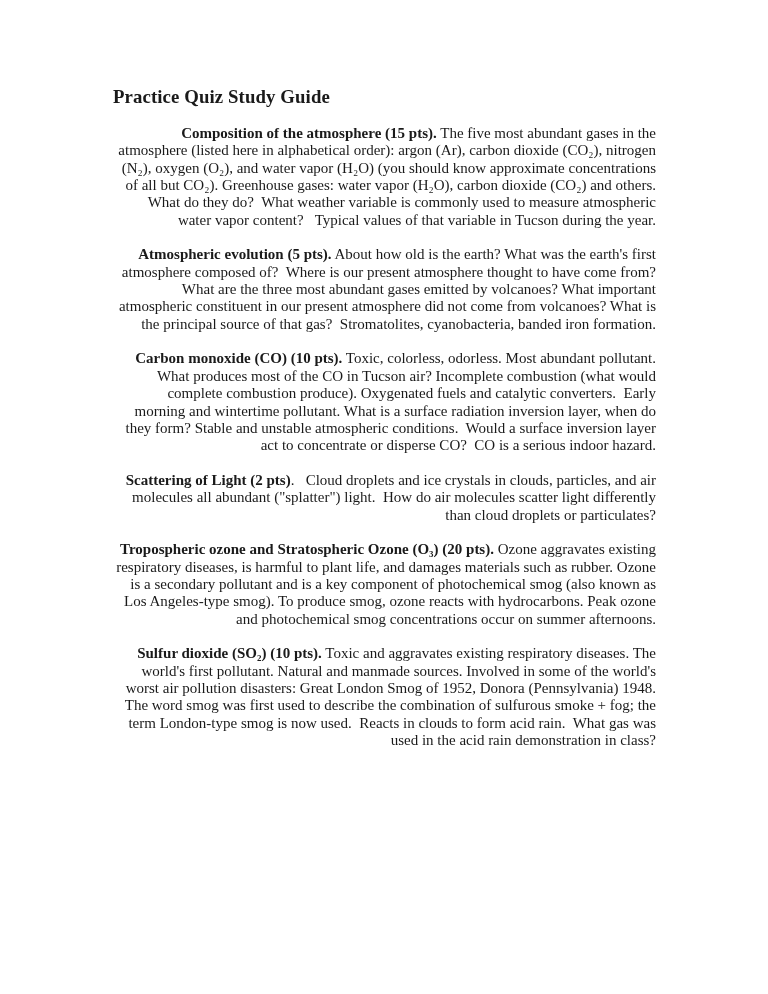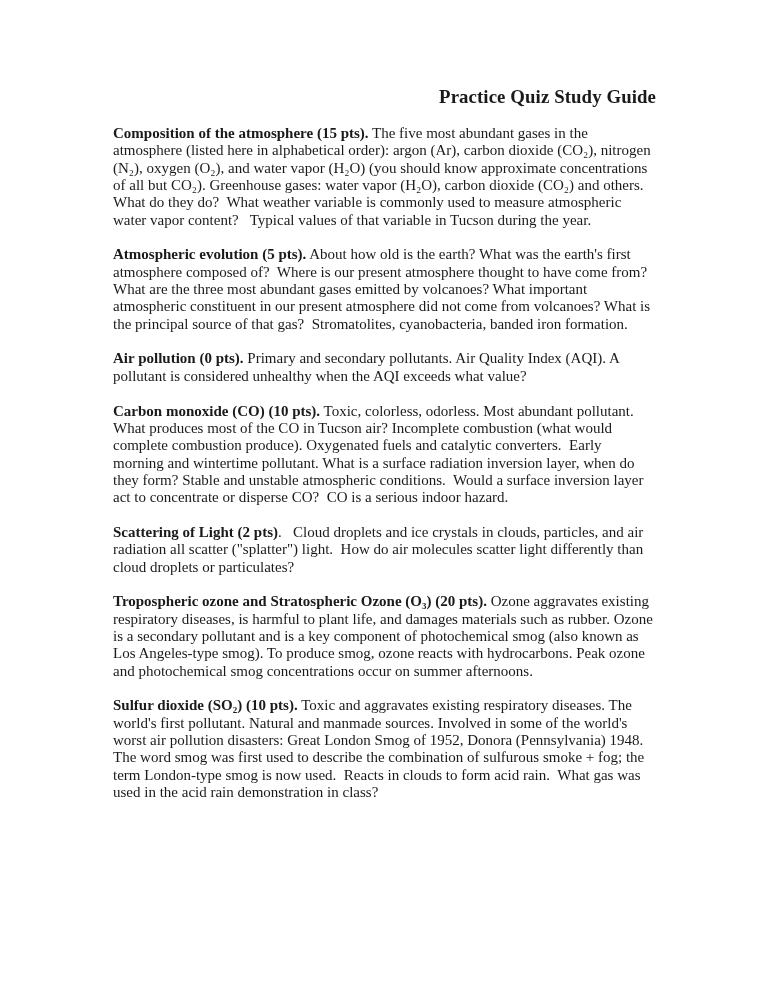--- a/index.html
+++ b/index.html
@@ -18,53 +18,52 @@
   }
   .content {
     position: absolute;
     left: 113px;
     top: 86px;
     width: 543px;
   }
   .doc-title {
     font-size: 18.8px;
     font-weight: bold;
-    text-align: right;
+    text-align: left;
     line-height: 22px;
     margin: 0 0 17px 0;
     letter-spacing: 0.1px;
   }
   .para {
     font-size: 15px;
     line-height: 17.35px;
     margin: 0 0 17.35px 0;
     white-space: pre-wrap;
-    text-align: left;
+    text-align: right;
   }
   .para b {
     font-weight: bold;
   }
 </style>
 </head>
 <body>
 
 <div class="page">
   <div class="content">
 
     <h1 class="doc-title">Practice Quiz Study Guide</h1>
 
     <p class="para"><b>Composition of the atmosphere (15 pts).</b><span> The five most abundant gases in the atmosphere (listed here in alphabetical order): argon (Ar), carbon dioxide (CO₂), nitrogen (N₂), oxygen (O₂), and water vapor (H₂O) (you should know approximate concentrations of all but CO₂). Greenhouse gases: water vapor (H₂O), carbon dioxide (CO₂) and others. What do they do?  What weather variable is commonly used to measure atmospheric water vapor content?   Typical values of that variable in Tucson during the year.</span></p>
 
     <p class="para"><b>Atmospheric evolution (5 pts).</b><span> About how old is the earth? What was the earth's first atmosphere composed of?  Where is our present atmosphere thought to have come from? What are the three most abundant gases emitted by volcanoes? What important atmospheric constituent in our present atmosphere did not come from volcanoes? What is the principal source of that gas?  Stromatolites, cyanobacteria, banded iron formation.</span></p>
 
-    <p class="para"><b>Air pollution (0 pts).</b><span> Primary and secondary pollutants. Air Quality Index (AQI). A pollutant is considered unhealthy when the AQI exceeds what value?</span></p>
 
     <p class="para"><b>Carbon monoxide (CO) (10 pts).</b><span> Toxic, colorless, odorless. Most abundant pollutant. What produces most of the CO in Tucson air? Incomplete combustion (what would complete combustion produce). Oxygenated fuels and catalytic converters.  Early morning and wintertime pollutant. What is a surface radiation inversion layer, when do they form? Stable and unstable atmospheric conditions.  Would a surface inversion layer act to concentrate or disperse CO?  CO is a serious indoor hazard.</span></p>
 
-    <p class="para"><b>Scattering of Light (2 pts)</b><span>.   Cloud droplets and ice crystals in clouds, particles, and air radiation all scatter ("splatter") light.  How do air molecules scatter light differently than cloud droplets or particulates?</span></p>
+    <p class="para"><b>Scattering of Light (2 pts)</b><span>.   Cloud droplets and ice crystals in clouds, particles, and air molecules all abundant ("splatter") light.  How do air molecules scatter light differently than cloud droplets or particulates?</span></p>
 
     <p class="para"><b>Tropospheric ozone and Stratospheric Ozone (O₃) (20 pts).</b><span> Ozone aggravates existing respiratory diseases, is harmful to plant life, and damages materials such as rubber. Ozone is a secondary pollutant and is a key component of photochemical smog (also known as Los Angeles-type smog). To produce smog, ozone reacts with hydrocarbons. Peak ozone and photochemical smog concentrations occur on summer afternoons.</span></p>
 
 
     <p class="para"><b>Sulfur dioxide (SO₂) (10 pts).</b><span> Toxic and aggravates existing respiratory diseases. The world's first pollutant. Natural and manmade sources. Involved in some of the world's worst air pollution disasters: Great London Smog of 1952, Donora (Pennsylvania) 1948. The word smog was first used to describe the combination of sulfurous smoke + fog; the term London-type smog is now used.  Reacts in clouds to form acid rain.  What gas was used in the acid rain demonstration in class?</span></p>
 
   </div>
 </div>
 
 </body></html>

